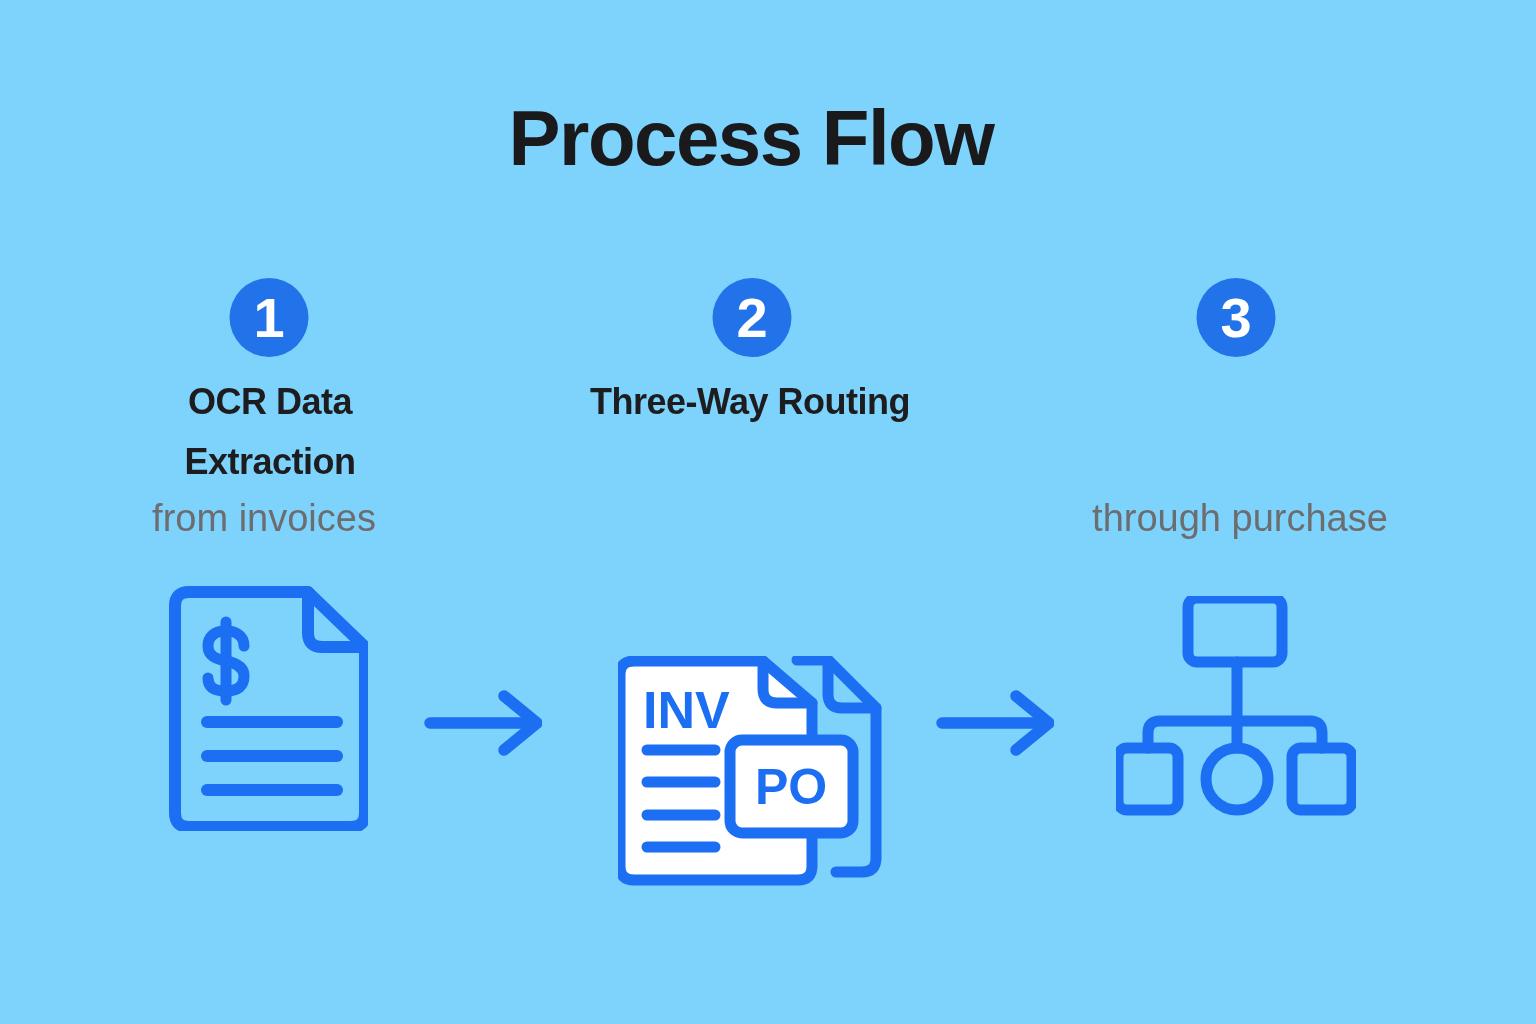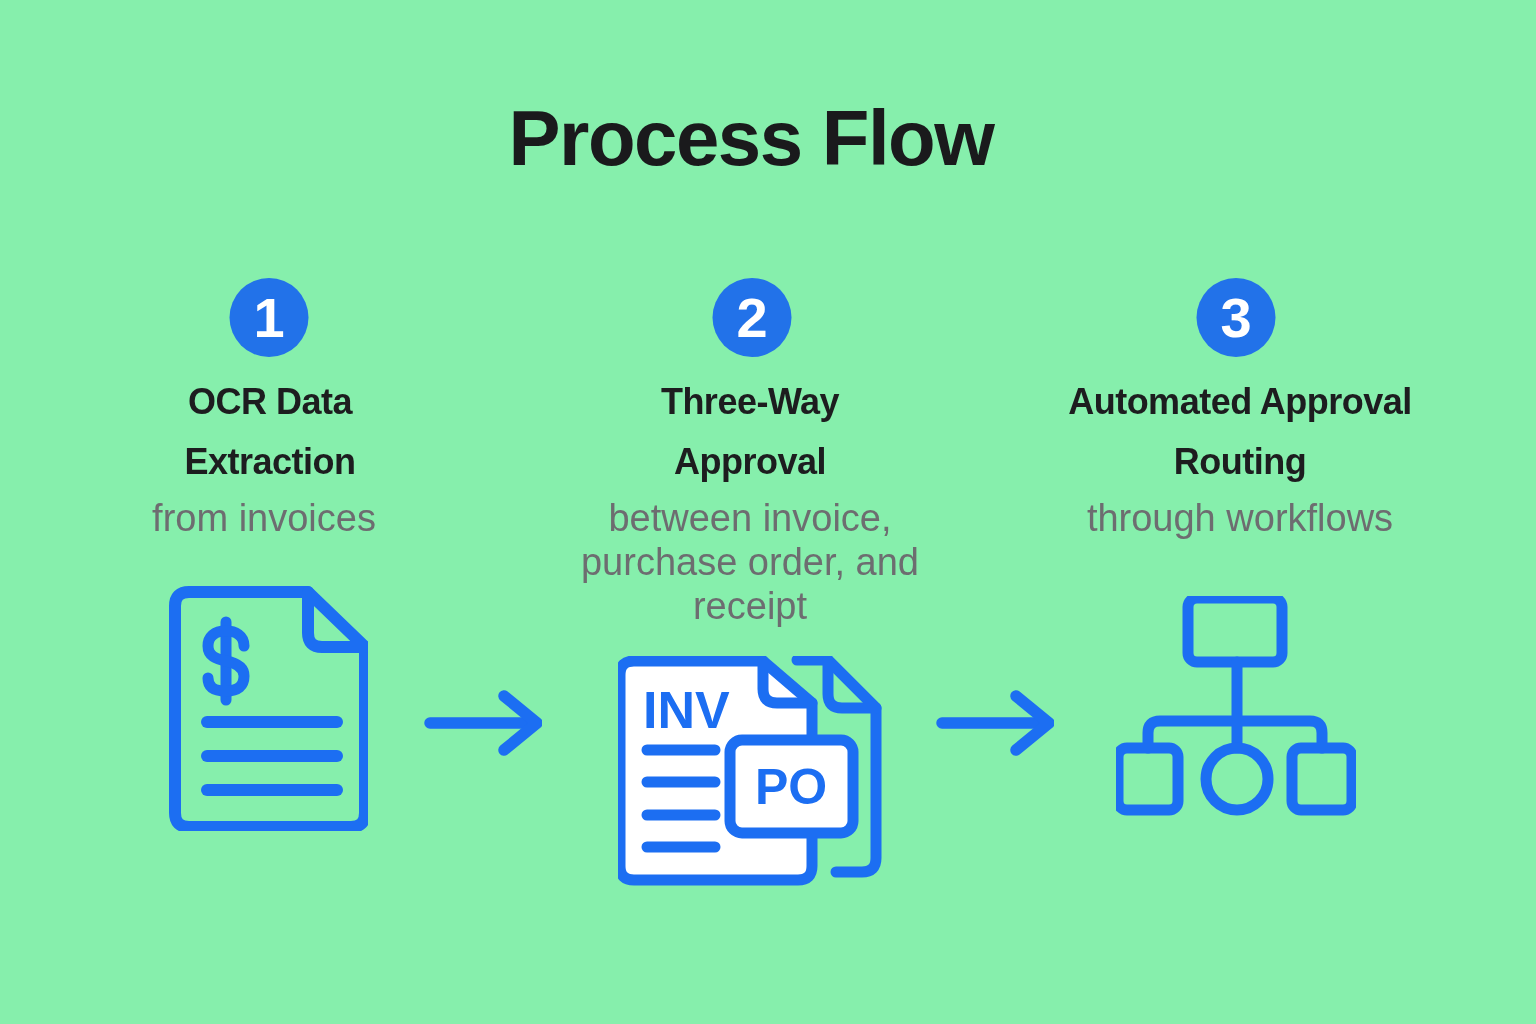--- a/index.html
+++ b/index.html
@@ -1,17 +1,17 @@
 <!DOCTYPE html>
 <html><head>
 <meta charset="utf-8">
 <style>
   html,body{margin:0;padding:0;background:#ffffff;}
   .canvas{
-    position:relative;width:1536px;height:1024px;background:#86efac;
+    position:relative;width:1536px;height:1024px;background:#7dd3fc;
     font-family:"Liberation Sans", sans-serif;overflow:hidden;
   }
   .main-title{
     position:absolute;top:93px;left:751px;transform:translateX(-50%);
     font-size:78px;font-weight:700;letter-spacing:-1.5px;color:#1a1a1c;white-space:nowrap;
   }
   .badge{
     position:absolute;top:278px;width:79px;height:79px;border-radius:50%;
     background:#2272e9;color:#ffffff;font-size:56px;font-weight:700;
     display:flex;align-items:center;justify-content:center;transform:translateX(-50%);
@@ -53,22 +53,21 @@
   </svg>
 
   <svg class="icon-svg" style="left:424px;top:690px;" width="118" height="66" viewBox="0 0 118 66">
     <path class="stroke" stroke-width="11.5" d="M6,33 H103"></path>
     <path class="stroke" stroke-width="11.5" d="M80,6 L113,33 L80,60"></path>
   </svg>
 
   <div class="badge" style="left:752px;">
     <span>2</span>
   </div>
-  <div class="step-title" style="left:750px;width:330px;">Three-Way Approval</div>
-  <div class="step-sub" style="left:750px;width:360px;">between invoice, purchase order, and receipt</div>
+  <div class="step-title" style="left:750px;width:330px;">Three-Way Routing</div>
 
   <svg class="icon-svg" style="left:618px;top:656px;" width="270" height="232" viewBox="0 0 270 232">
 
     <path class="stroke" stroke-width="11" d="M179,4 H210 L258,52 V202 Q258,216 244,216 H218"></path>
     <path class="stroke" stroke-width="11" d="M210,4 V38 Q210,52 224,52 H258"></path>
 
     <path class="fillwhite" stroke-width="11" d="M145,5 H16 Q2,5 2,19 V210 Q2,224 16,224 H180 Q194,224 194,210 V47 Z"></path>
     <path class="stroke" stroke-width="11" d="M145,5 V33 Q145,47 159,47 H194"></path>
     <text class="bluetext" x="25" y="72" font-size="52">INV</text>
     <path class="stroke" stroke-width="11" d="M29,94 H97"></path>
@@ -81,22 +80,21 @@
   </svg>
 
   <svg class="icon-svg" style="left:936px;top:690px;" width="118" height="66" viewBox="0 0 118 66">
     <path class="stroke" stroke-width="11.5" d="M6,33 H103"></path>
     <path class="stroke" stroke-width="11.5" d="M80,6 L113,33 L80,60"></path>
   </svg>
 
   <div class="badge" style="left:1236px;">
     <span>3</span>
   </div>
-  <div class="step-title" style="left:1240px;width:470px;">Automated Approval Routing</div>
-  <div class="step-sub" style="left:1240px;width:430px;">through workflows</div>
+  <div class="step-sub" style="left:1240px;width:430px;">through purchase</div>
 
   <svg class="icon-svg" style="left:1116px;top:596px;" width="240" height="220" viewBox="0 0 240 220">
     <rect class="stroke" stroke-width="11" x="72" y="2" width="94" height="64" rx="9"></rect>
     <path class="stroke" stroke-width="11" d="M121,66 V152"></path>
     <path class="stroke" stroke-width="11" d="M32,152 V137 Q32,125 44,125 H194 Q206,125 206,137 V152"></path>
     <rect class="stroke" stroke-width="11" x="2" y="152" width="60" height="62" rx="9"></rect>
     <rect class="stroke" stroke-width="11" x="176" y="152" width="60" height="62" rx="9"></rect>
     <circle class="stroke" stroke-width="11" cx="121" cy="183" r="31"></circle>
   </svg>
 

